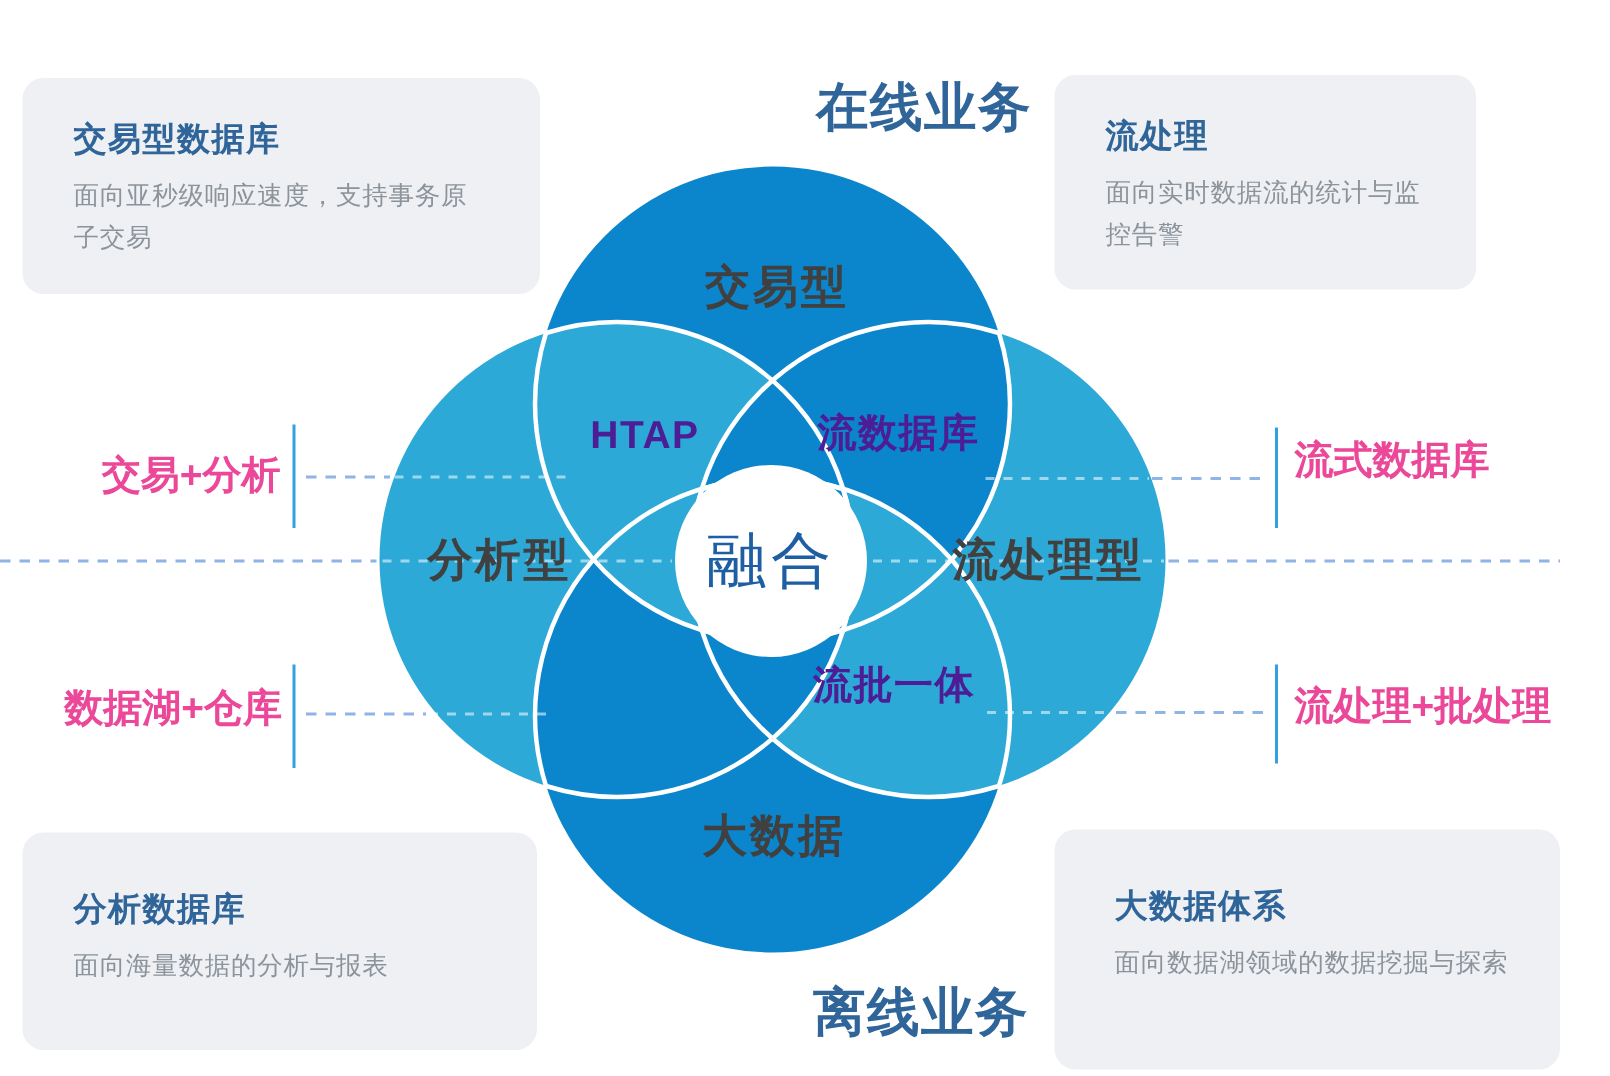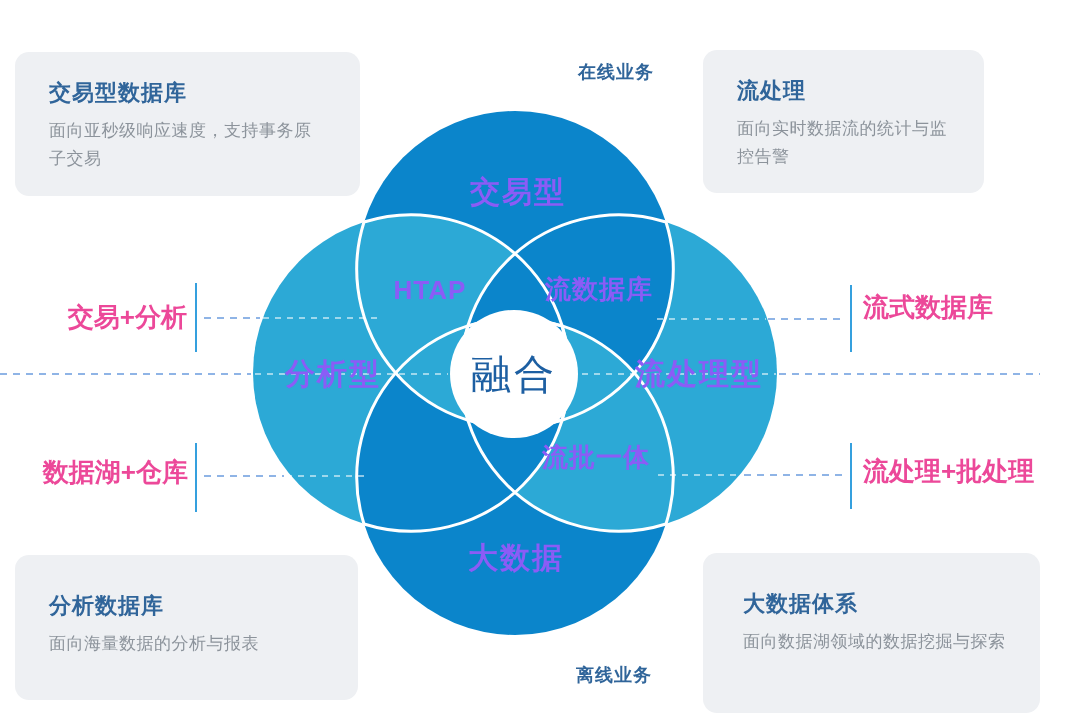--- a/index.html
+++ b/index.html
@@ -3,24 +3,24 @@
 <meta charset="utf-8">
 <style>
   html,body{margin:0;padding:0;background:#fff;}
   .screen{
     position:relative;width:1073px;height:717px;background:#ffffff;overflow:hidden;
     font-family:"Liberation Sans","DejaVu Sans",sans-serif;
   }
   .venn-svg{position:absolute;left:0;top:0;}
   
   .olabel{position:absolute;white-space:nowrap;transform:translate(-50%,-50%);}
-  .circle-label{color:#8b5cf6;font-weight:600;font-size:30px;letter-spacing:2px;}
-  .petal-label{color:#8b5cf6;font-weight:600;font-size:26px;letter-spacing:1px;}
+  .circle-label{color:#404040;font-weight:600;font-size:30px;letter-spacing:2px;}
+  .petal-label{color:#4c1d95;font-weight:600;font-size:26px;letter-spacing:1px;}
   .center-label{color:#1d5fa2;font-weight:400;font-size:40px;letter-spacing:3px;}
-  .context-label{color:#30659a;font-weight:700;font-size:18px;letter-spacing:1px;}
+  .context-label{color:#30659a;font-weight:700;font-size:35px;letter-spacing:1px;}
   .side-label{color:#ec4899;font-weight:700;font-size:26px;}
   .side-label.right-align{transform:translate(-100%,-50%);}
   .side-label.left-align{transform:translate(0,-50%);}
   
   .card{
     position:absolute;background:#eef0f3;border-radius:14px;
     padding:26px 34px 20px 34px;box-sizing:border-box;
   }
   .card.bottom{padding-top:36px;}
   .card-title{font-size:22px;font-weight:700;color:#30659a;margin-bottom:9px;letter-spacing:1px;}

